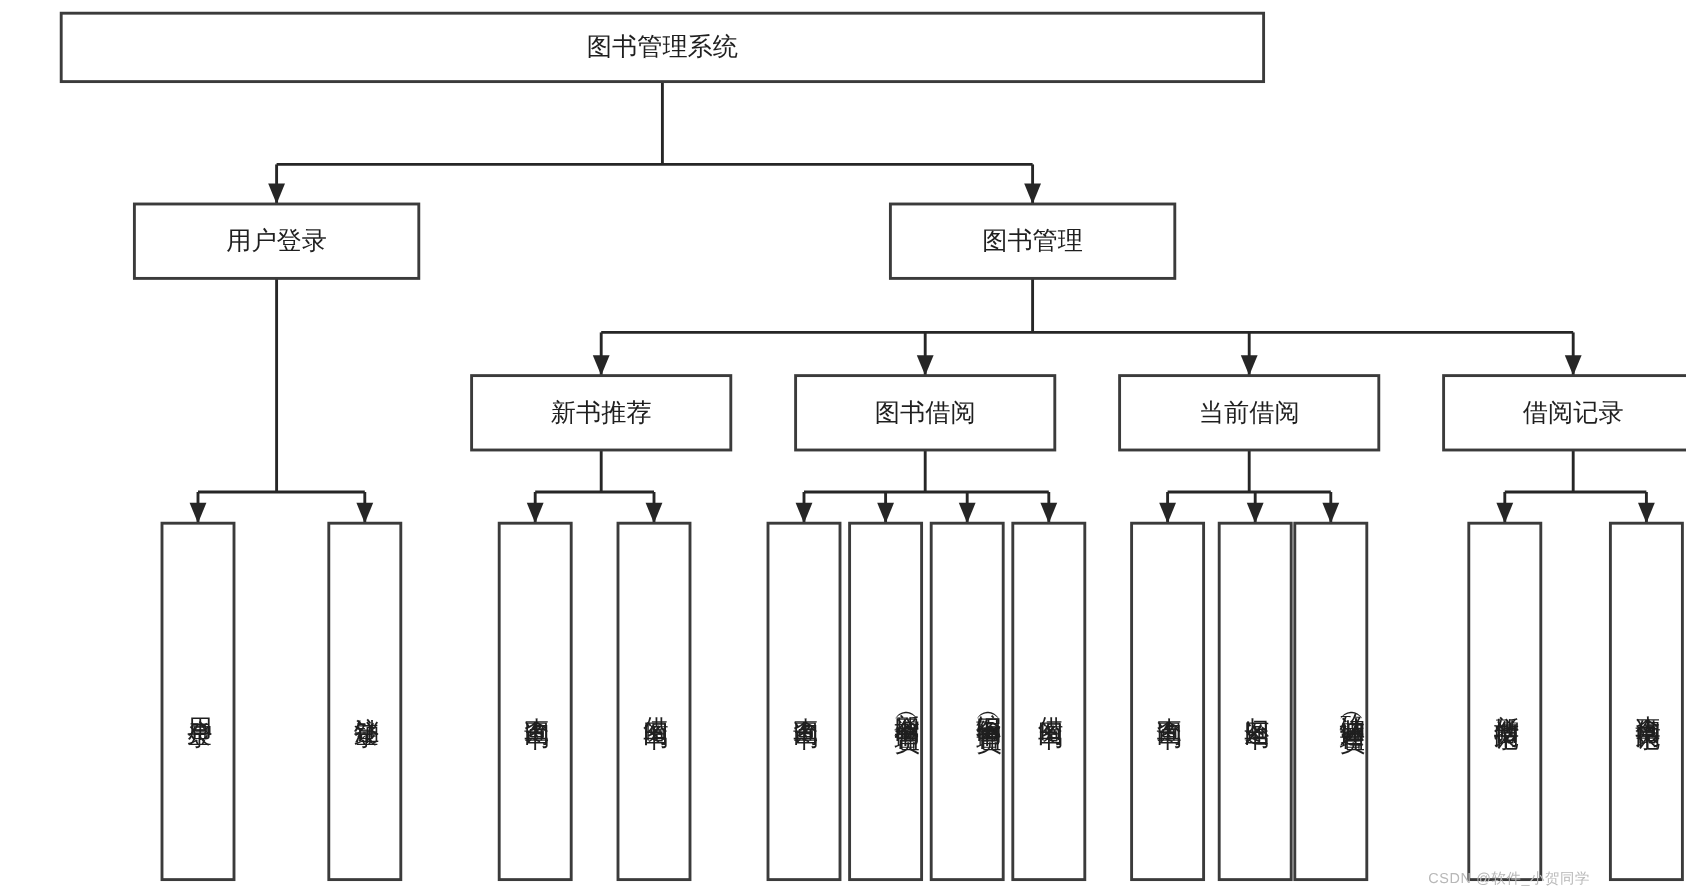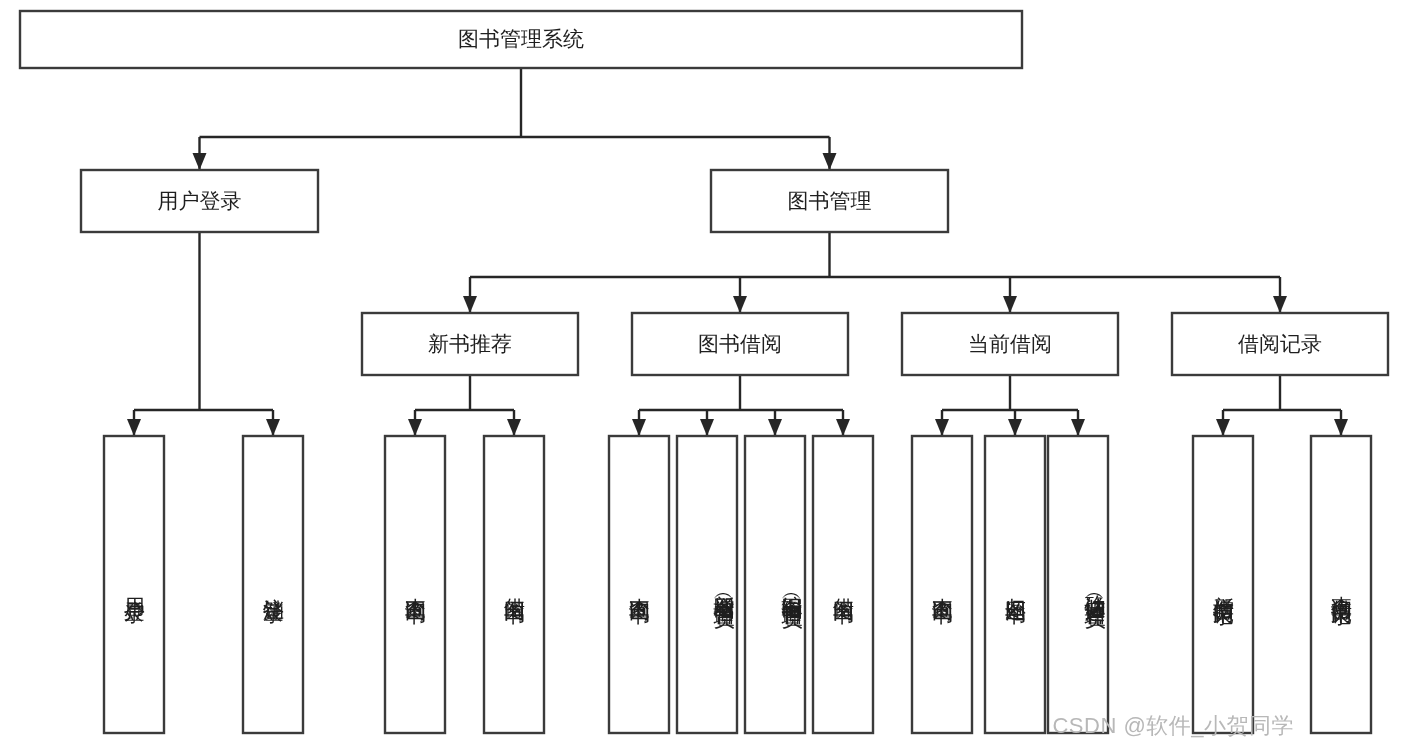--- a/index.html
+++ b/index.html
@@ -11,20 +11,21 @@
     width: 1405px;
     height: 747px;
     font-family: "Liberation Sans", "DejaVu Sans", sans-serif;
     overflow: hidden;
     position: relative;
   }
   #diagram-root {
     position: relative;
     width: 1304px;
     height: 747px;
+    margin-left: 31px;
   }
   svg.flow {
     position: absolute;
     left: 0;
     top: 0;
     width: 1405px;
     height: 747px;
   }
   .node-box {
     fill: #ffffff;
@@ -66,21 +67,21 @@
   .leaf-label-cell.top-aligned {
     align-items: flex-start;
     padding-top: 4px;
     box-sizing: border-box;
   }
   .watermark {
     position: absolute;
     right: 10px;
     bottom: 6px;
     font-family: "Liberation Sans", "DejaVu Sans", sans-serif;
-    font-size: 22px;
+    font-size: 12px;
     color: #b8b8b8;
     letter-spacing: 0.5px;
     white-space: nowrap;
     pointer-events: none;
   }
 </style>
 </head>
 <body>
 
 <div id="diagram-root">

